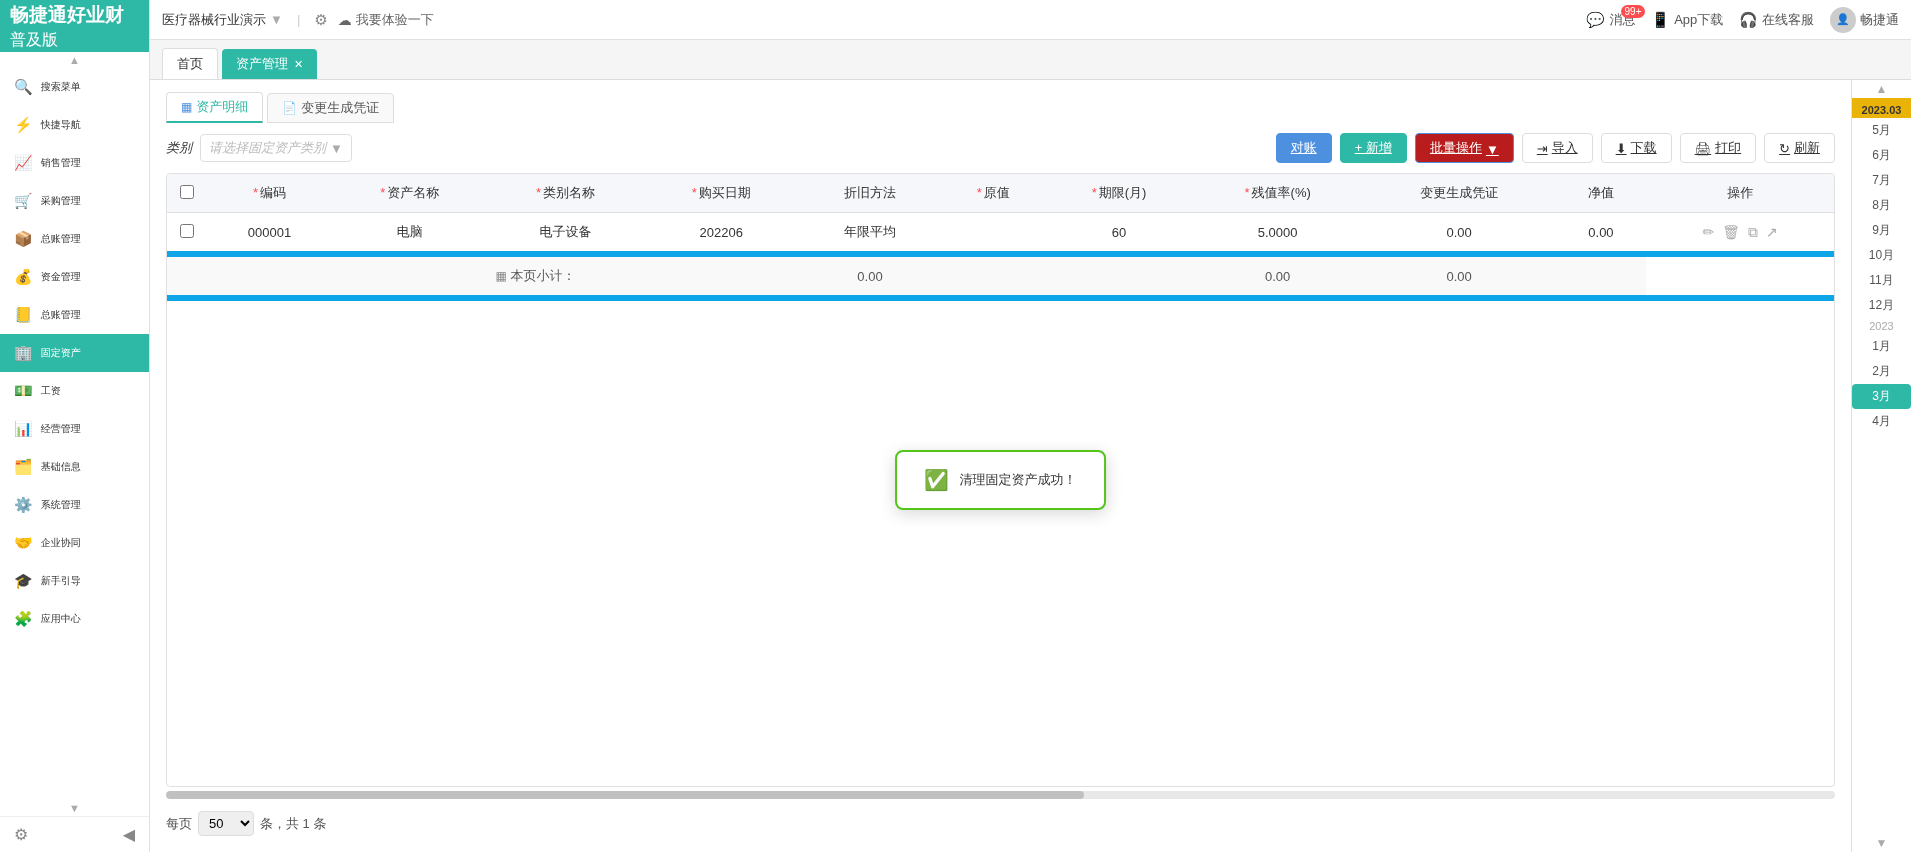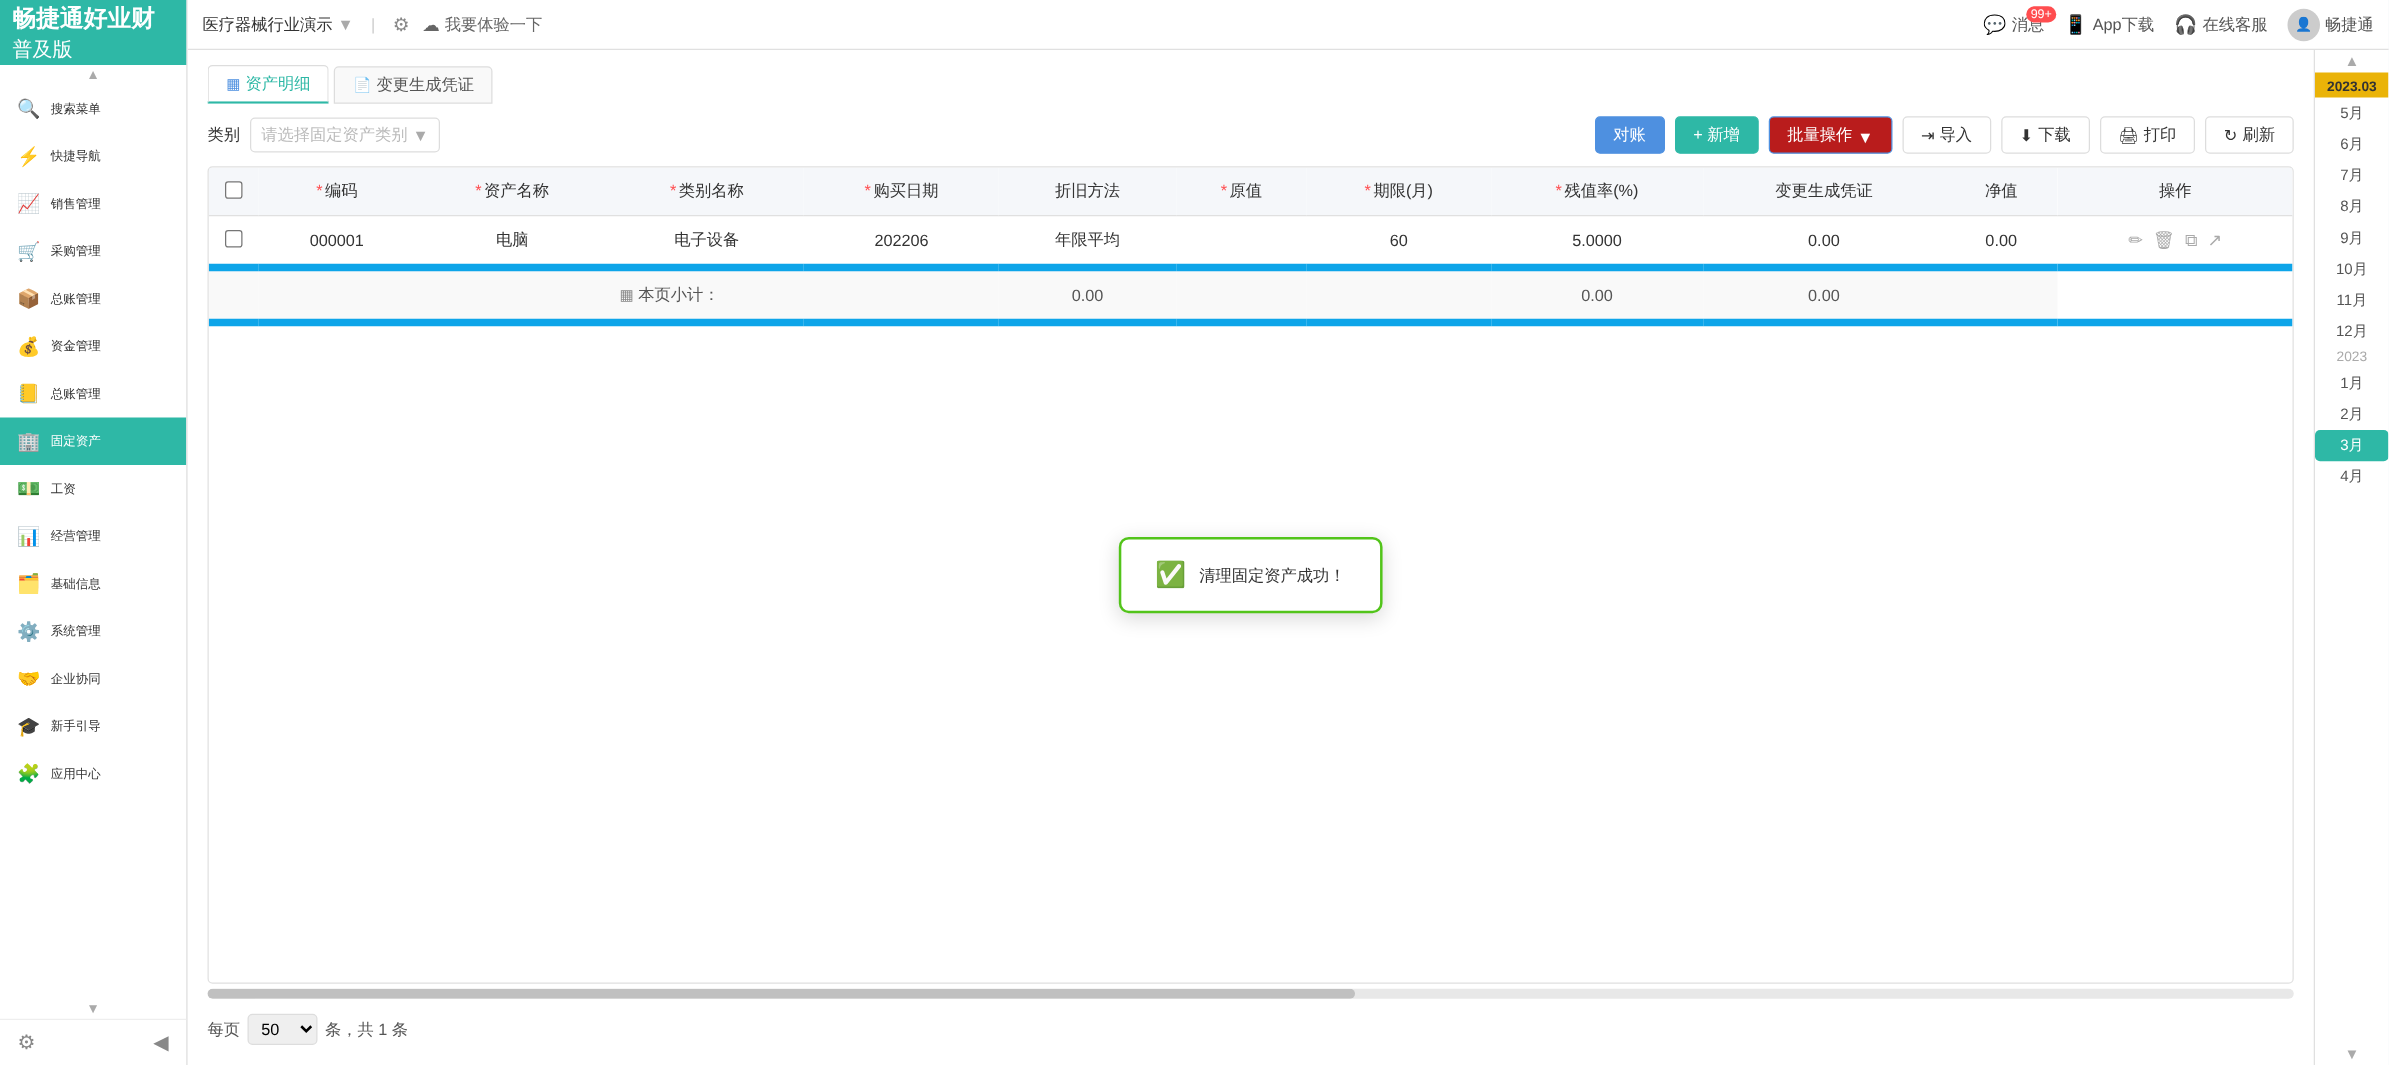--- a/index.html
+++ b/index.html
@@ -192,34 +192,35 @@
     }
     .subtab-icon { font-size: 12px; }
 
     
     .toolbar {
       display: flex;
       align-items: center;
       gap: 8px;
       margin-bottom: 10px;
     }
-    .toolbar-left { display: flex; gap: 8px; align-items: center; }
+    .toolbar-left { display: flex; gap: 8px; align-items: center; font-style: italic; }
     .toolbar-right { margin-left: auto; display: flex; gap: 8px; align-items: center; }
 
     .btn {
       padding: 5px 14px;
       border-radius: 4px;
       cursor: pointer;
       font-size: 13px;
       border: 1px solid #ddd;
       background: #fff;
       color: #333;
       display: flex;
       align-items: center;
       gap: 4px;
+      text-decoration: underline;
     }
     .btn-primary { background: #2eb8a6; color: #fff; border-color: #2eb8a6; }
     .btn-blue { background: #4e90e0; color: #fff; border-color: #4e90e0; }
     .btn-batch {
       background: #b91c1c; color: #fff; border-color: #4e90e0;
       display: flex; align-items: flex-end; gap: 4px;
     }
 
     .filter-group {
       display: flex; align-items: center; gap: 8px;
@@ -495,20 +496,29 @@
         <span style="font-size:15px;">🎧</span>
         <span>在线客服</span>
       </div>
       <div class="topbar-right-item">
         <div class="avatar-circle">👤</div>
         <span>畅捷通</span>
       </div>
     </div>
   </div>
 
+  <div class="tabbar">
+    <div class="tab home">
+      <span>首页</span>
+    </div>
+    <div class="tab active">
+      <span>资产管理</span>
+      <span class="tab-close">✕</span>
+    </div>
+  </div>
 
   <div class="page-content">
     <div class="content-main">
 
       <div class="subtab-bar">
         <div class="subtab active">
           <span class="subtab-icon" style="color:#4e90e0;">▦</span>
           <span>资产明细</span>
         </div>
         <div class="subtab">

